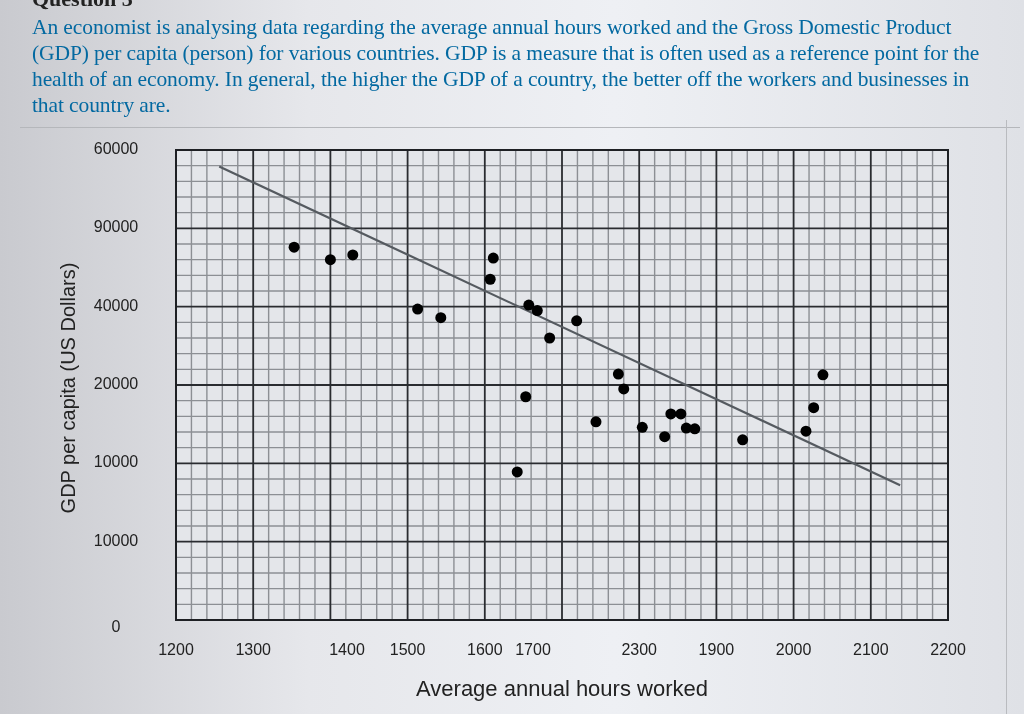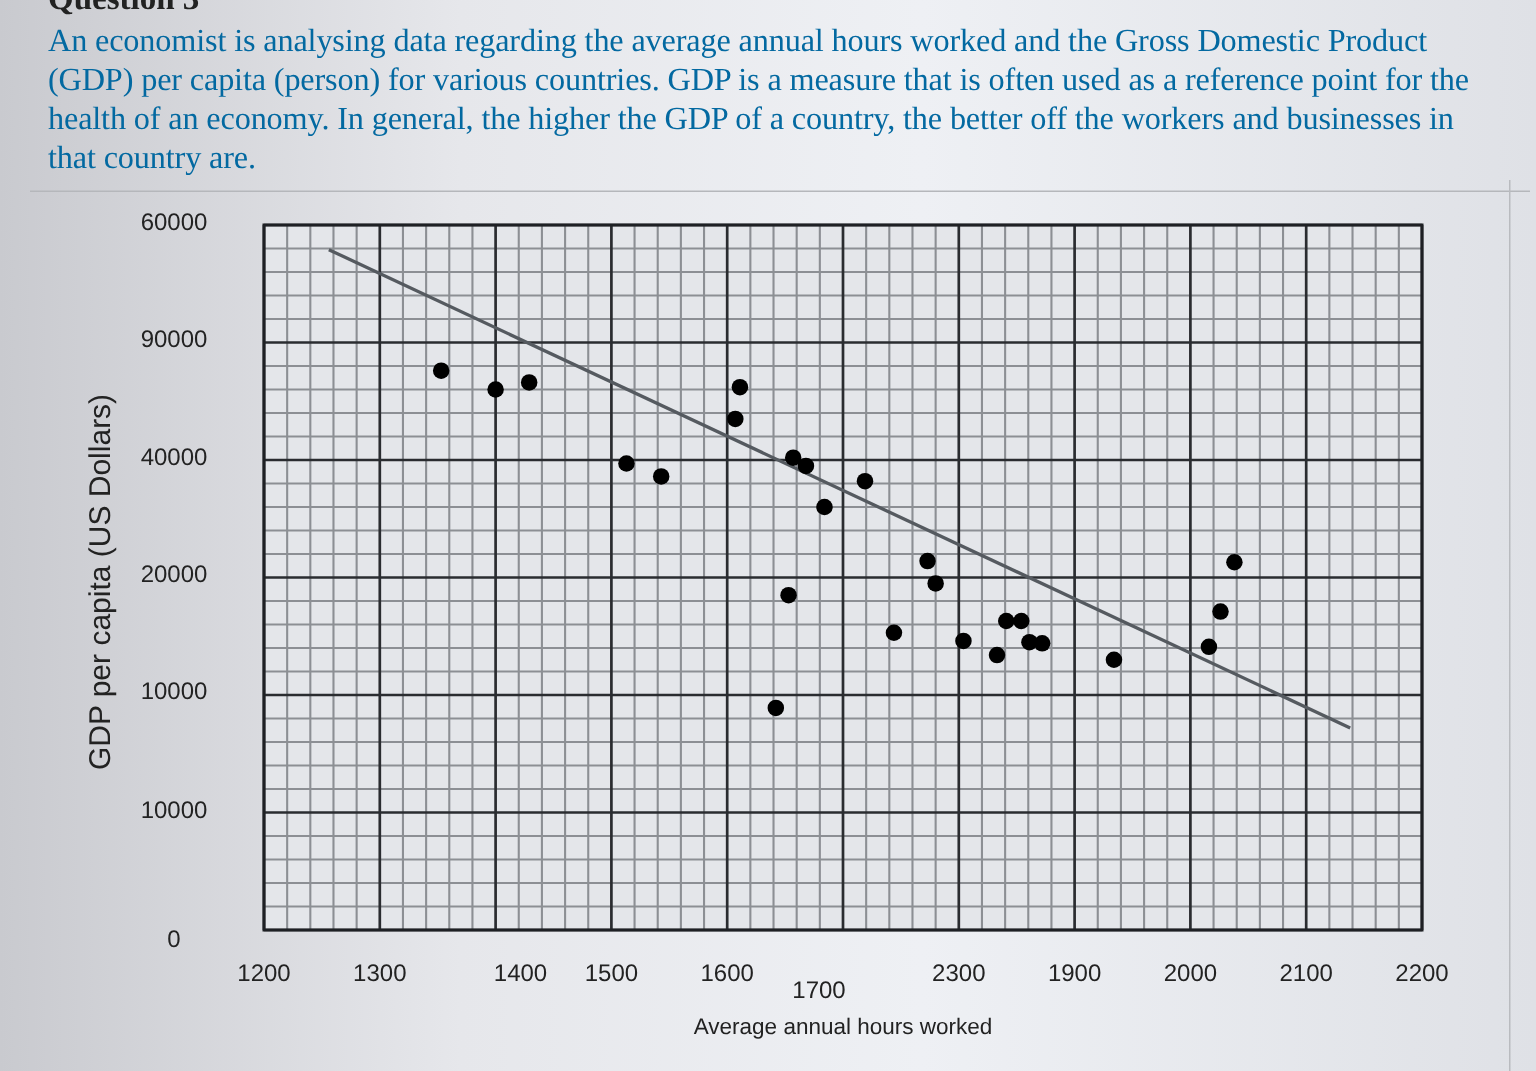--- a/index.html
+++ b/index.html
@@ -30,21 +30,21 @@
     position: absolute; font-family: "Liberation Sans", sans-serif; font-size: 16px; color: #222;
     width: 60px; text-align: center;
   }
   .y-label {
     position: absolute; left: 68px; top: 388px;
     transform: translate(-50%, -50%) rotate(-90deg);
     font-family: "Liberation Sans", sans-serif; font-size: 20px; white-space: nowrap; color: #222;
   }
   .x-label {
     position: absolute; left: 562px; top: 676px; transform: translateX(-50%);
-    font-family: "Liberation Sans", sans-serif; font-size: 15px; white-space: nowrap; color: #222;
+    font-family: "Liberation Sans", sans-serif; font-size: 22px; white-space: nowrap; color: #222;
   }
   svg.plot { position: absolute; left: 0; top: 0; }
   .page-edge {
     position: absolute; left: 1006px; top: 120px; width: 1px; height: 594px; background: #b9bbbf;
   }
 </style>
 </head>
 <body>
 
 <div class="question-title">Question 3</div>
@@ -63,21 +63,21 @@
     <div class="y-tick" style="left: 76px; top: 296.667px;">40000</div>
     <div class="y-tick" style="left: 76px; top: 218.333px;">90000</div>
     <div class="y-tick" style="left: 76px; top: 140px;">60000</div>
   </div>
 <div id="x-ticks">
     <div class="x-tick" style="left: 146px; top: 641px;">1200</div>
     <div class="x-tick" style="left: 223.2px; top: 641px;">1300</div>
     <div class="x-tick" style="left: 317px; top: 641px;">1400</div>
     <div class="x-tick" style="left: 377.6px; top: 641px;">1500</div>
     <div class="x-tick" style="left: 454.8px; top: 641px;">1600</div>
-    <div class="x-tick" style="left: 516px; top: 641px; margin-top: 11px;">1700</div>
+    <div class="x-tick" style="left: 503px; top: 641px;">1700</div>
     <div class="x-tick" style="left: 609.2px; top: 641px;">2300</div>
     <div class="x-tick" style="left: 686.4px; top: 641px;">1900</div>
     <div class="x-tick" style="left: 763.6px; top: 641px;">2000</div>
     <div class="x-tick" style="left: 840.8px; top: 641px; text-align: center;">2100</div>
     <div class="x-tick" style="left: 918px; top: 641px;">2200</div>
   </div>
 
 <svg class="plot" id="plot" width="1024" height="714" xmlns="http://www.w3.org/2000/svg">
     <rect x="176" y="150" width="772" height="470" fill="#e4e6ea"></rect>
     <line x1="191.44" y1="150" x2="191.44" y2="620" stroke="#8c8f94" stroke-width="1.4"></line>

